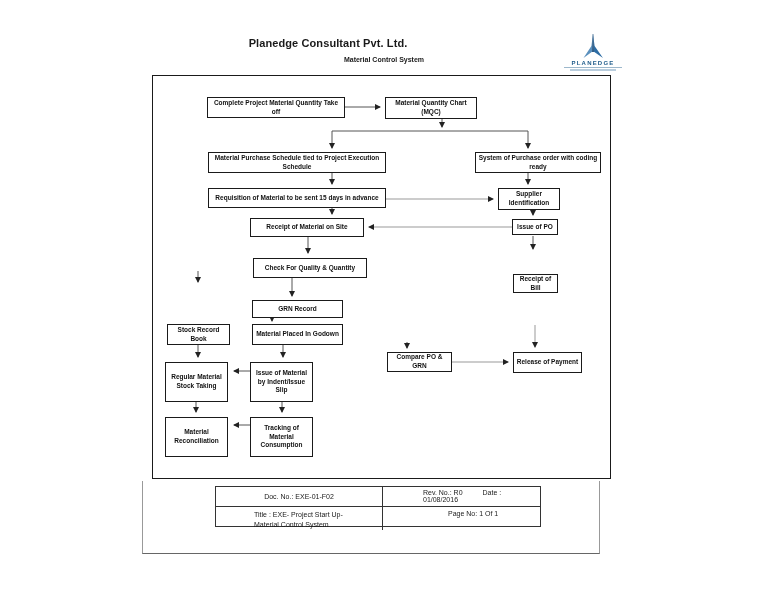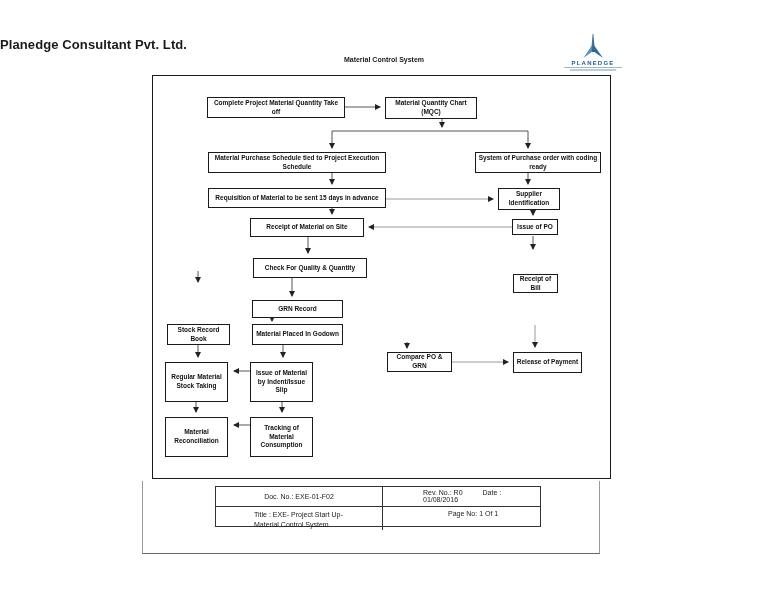--- a/index.html
+++ b/index.html
@@ -1,22 +1,22 @@
 <!DOCTYPE html>
 <html><head>
 <meta charset="utf-8">
 <style>
   html,body{margin:0;padding:0;}
   body{
     width:768px;height:594px;background:#ffffff;position:relative;
     font-family:"Liberation Sans",sans-serif;color:#1a1a1a;overflow:hidden;
   }
   .hdr-company{
-    position:absolute;top:37px;left:0;width:656px;
-    font-size:13px;font-weight:bold;letter-spacing:.1px;
+    position:absolute;top:37px;left:0;width:656px;text-align:center;
+    font-size:11px;font-weight:bold;letter-spacing:.1px;
   }
   .hdr-subtitle{
     position:absolute;top:56px;left:0;width:768px;text-align:center;
     font-size:7px;font-weight:bold;
   }
   .logo{position:absolute;left:564px;top:34px;width:58px;text-align:center;}
   .logo svg{display:block;margin:0 auto;}
   .logo-brand{
     font-size:6px;font-weight:bold;letter-spacing:1.2px;color:#1f5c8b;
     border-bottom:1px solid #9db8cc;padding-bottom:1px;

